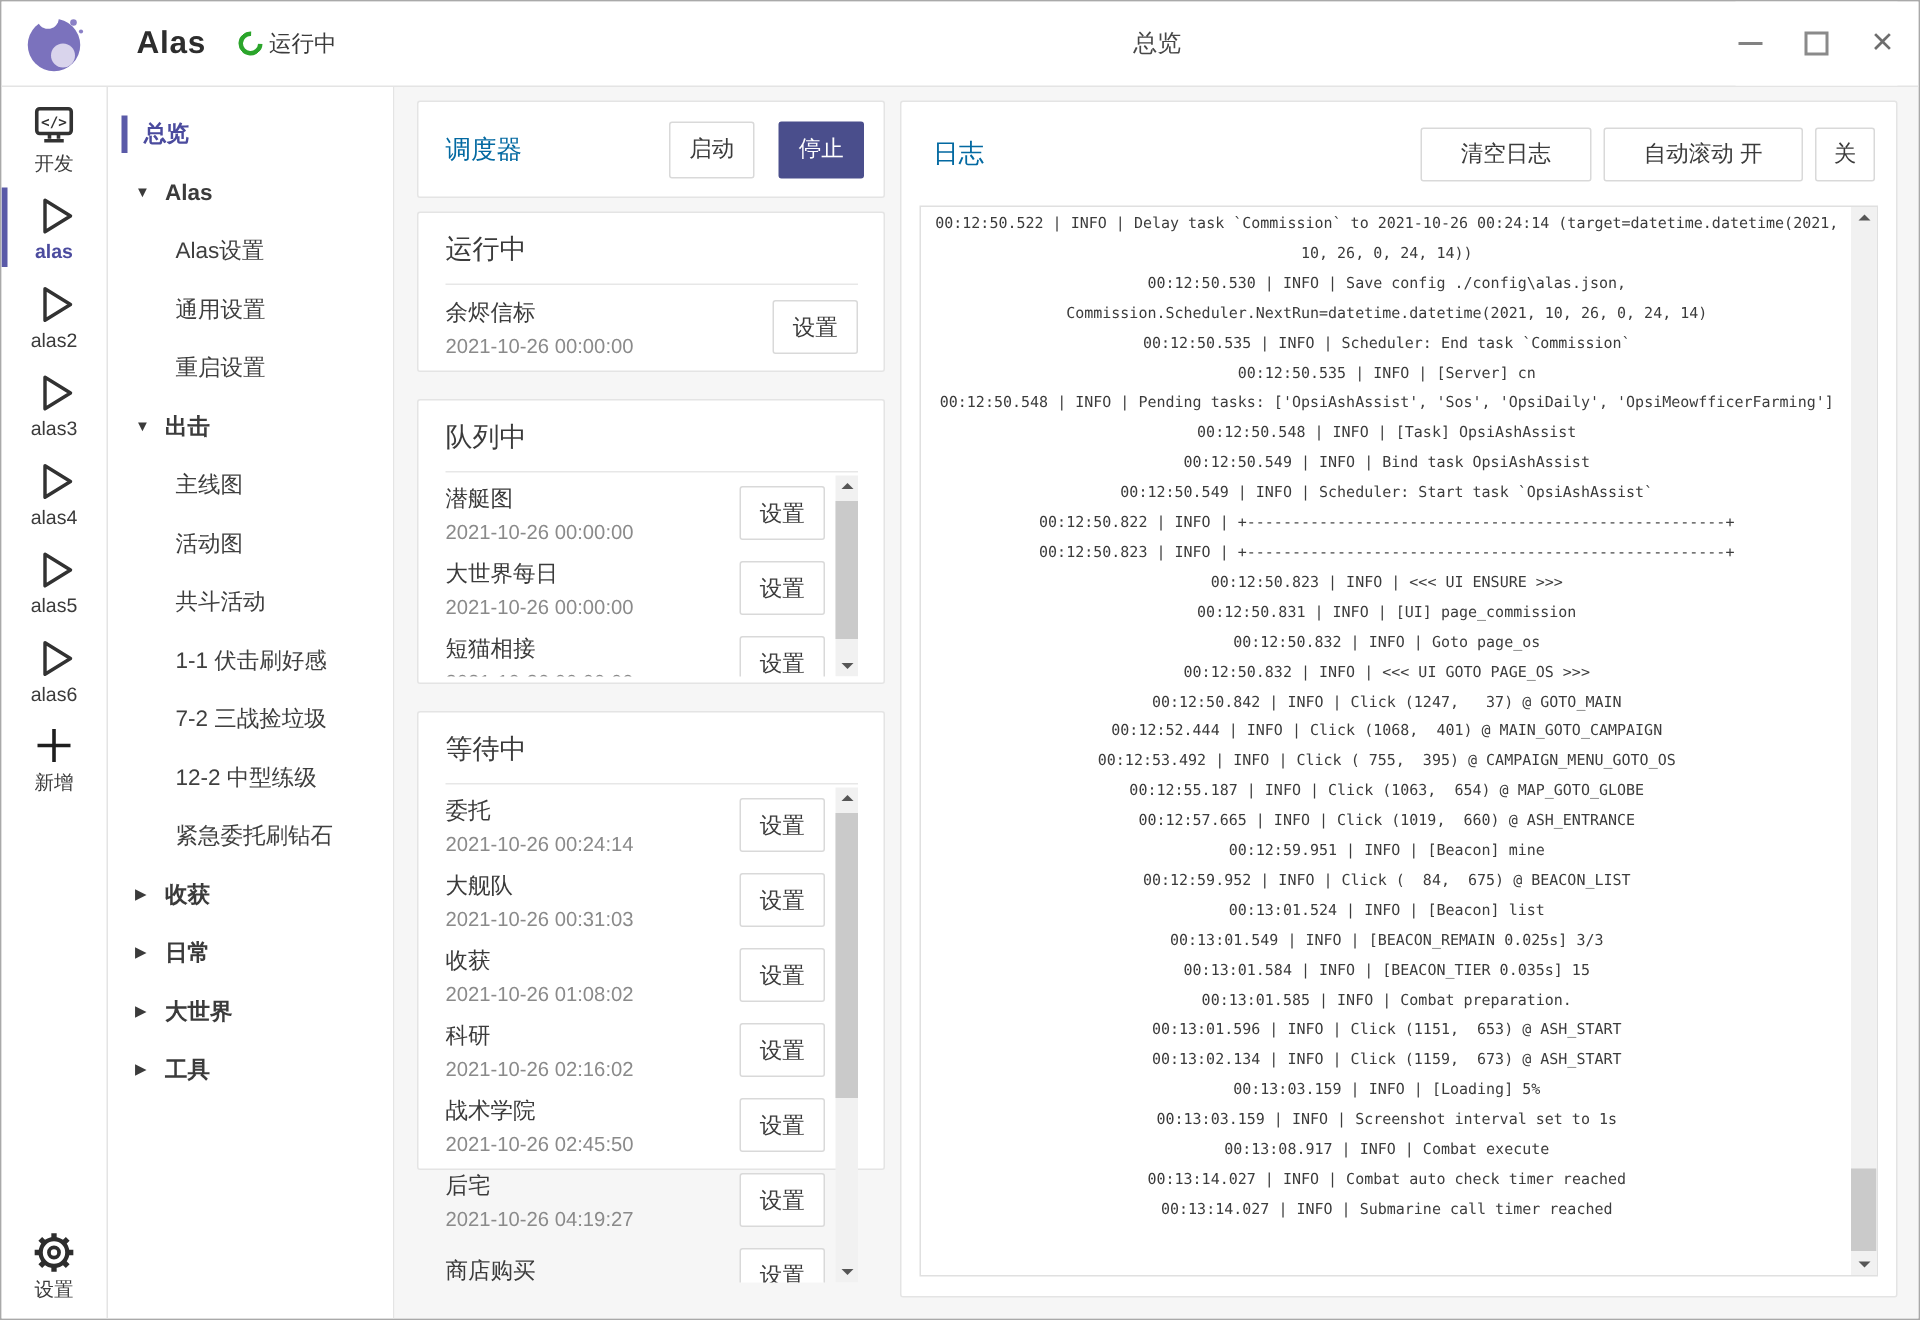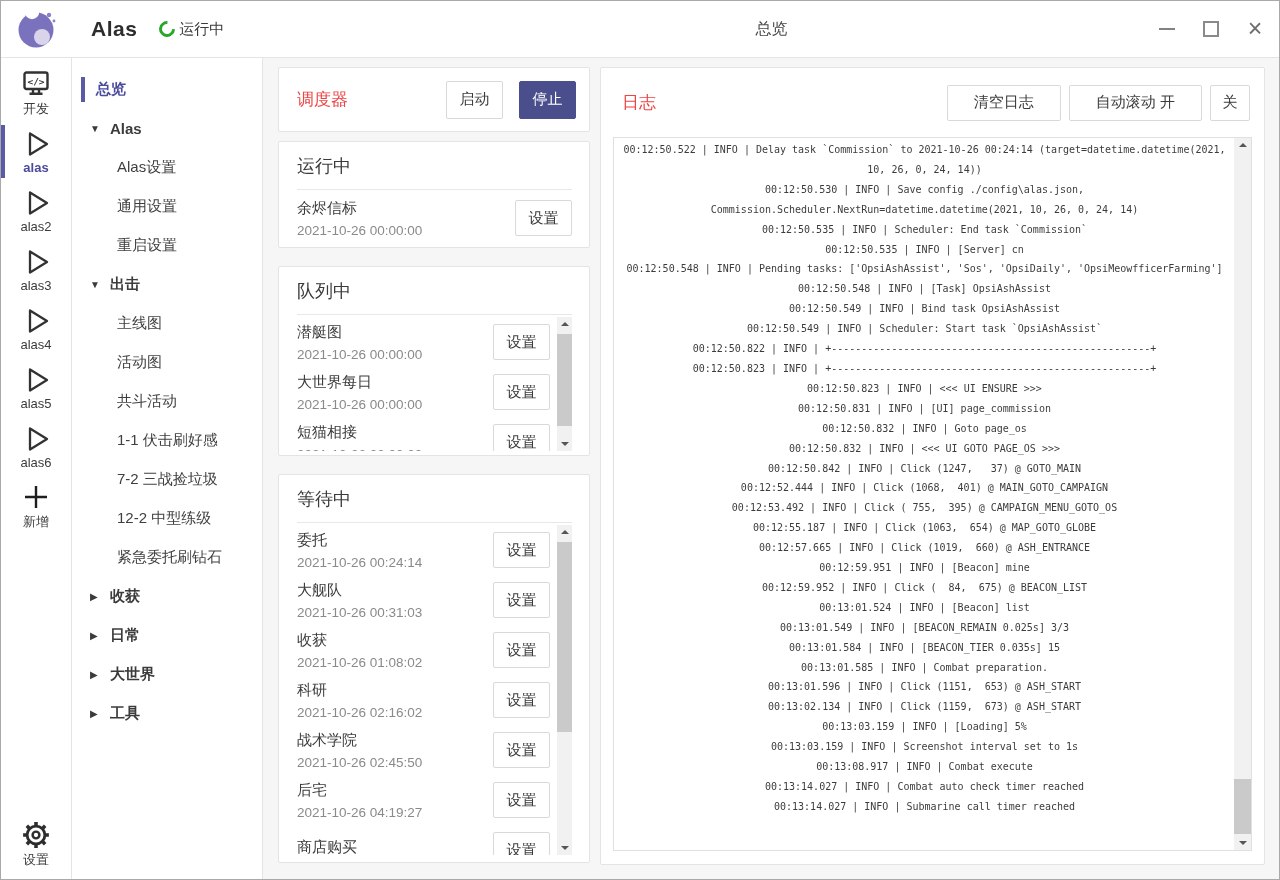--- a/index.html
+++ b/index.html
@@ -41,21 +41,21 @@
   .menu-section { padding-left:18px; font-weight:bold; color:#3b3b3b; }
   .tri { font-size:10px; color:#3b3b3b; margin-right:9px; width:11px; }
   .menu-child { padding-left:45px; color:#3f3f3f; }
 
   
   .content { flex:1; display:flex; min-width:0; background:#f6f6f6; }
   .col-mid { width:334px; flex:none; padding:9px 7px 0 15px; display:flex; flex-direction:column; }
   .col-log { flex:1; min-width:0; padding:9px 14px 14px 3px; }
 
   .card { background:#fff; border:1px solid #e4e4e4; border-radius:2px; }
-  .card-title { font-size:17px; color:#ef4444; }
+  .card-title { font-size:17px; color:#0369a1; }
 
   .sched-card { height:65px; flex:none; display:flex; align-items:center; padding:0 13px 0 18px; }
   .sched-btns { margin-left:auto; display:flex; gap:16px; }
   .btn { font-family:inherit; background:#fff; border:1px solid #d9d9d9; border-radius:2px; font-size:15px; color:#3b3b3b; cursor:pointer; }
   .btn.start { width:57px; height:38px; }
   .btn.stop { width:57px; height:38px; background:#4a4e8c; border-color:#4a4e8c; color:#fff; }
 
   .task-card { flex:none; padding:12px 17px 6px 18px; }
   .tc-title { font-size:18px; color:#3b3b3b; padding-bottom:11px; border-bottom:1px solid #e7e7e7; }
   .task-list { position:relative; overflow:hidden; }
@@ -294,21 +294,21 @@
               <div class="task-row scrolled">
                 <div class="task-info">
                   <div class="task-name">短猫相接</div>
                   <div class="task-time">2021-10-26 00:00:00</div>
                 </div>
                 <button class="btn set-btn">设置</button>
               </div>
             </div>
         </div>
 
-        <div class="card task-card" style="margin-top:18px;height:389px;">
+        <div class="card task-card" style="margin-top:18px;height:306px;">
           <div class="tc-title">等待中</div>
           <div class="task-list" id="waiting-list">
             <div class="vscroll">
               <div class="vs-arr up"></div>
               <div class="vs-thumb" style="top:17px;height:190px;"></div>
               <div class="vs-arr down"></div>
             </div>
           <div class="task-row scrolled">
                 <div class="task-info">
                   <div class="task-name">委托</div>

